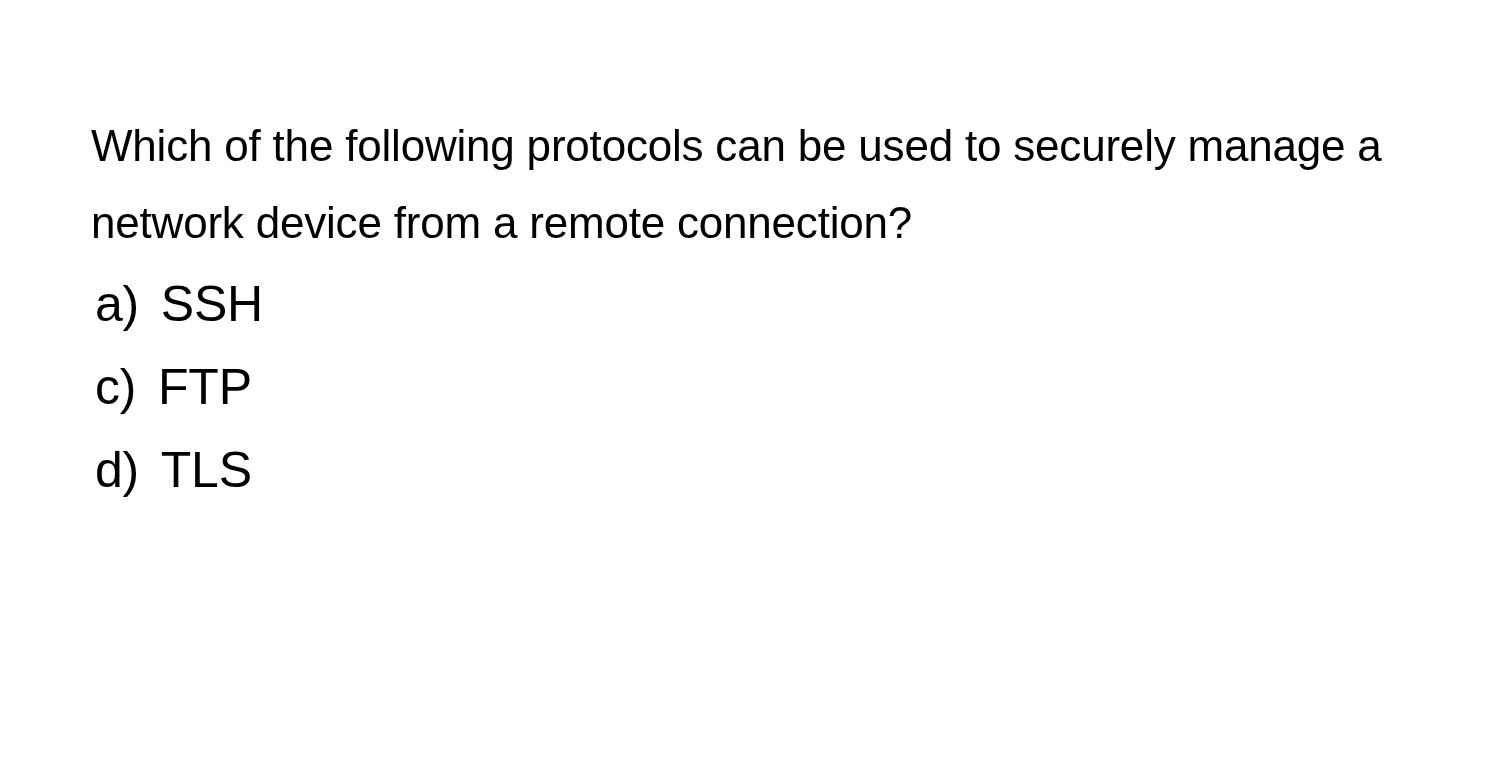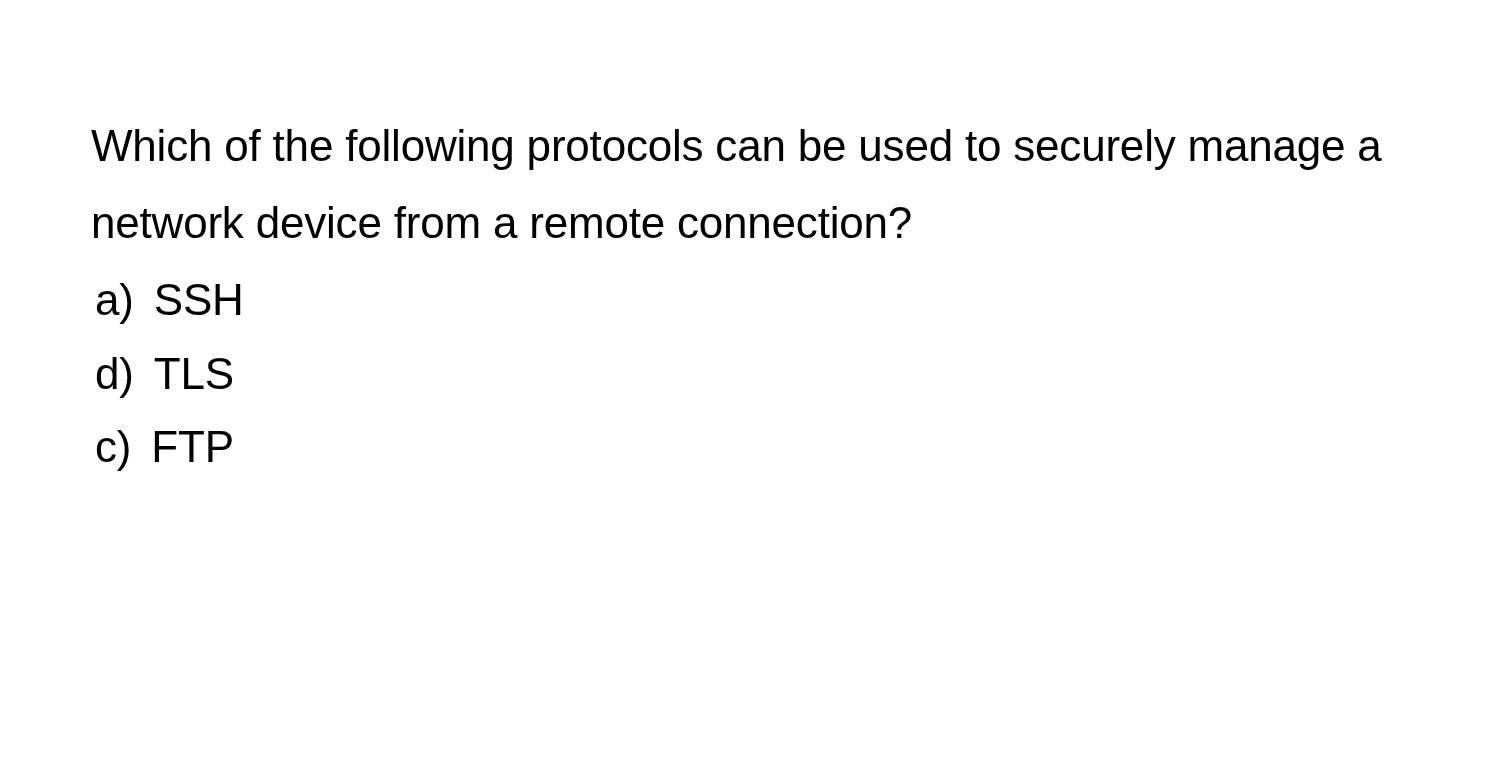--- a/index.html
+++ b/index.html
@@ -14,36 +14,36 @@
       height: 776px;
       padding: 95px 75px;
     }
     .question-text {
       font-size: 44px;
       line-height: 1.75;
       color: #000000;
       letter-spacing: -0.2px;
     }
     .option {
-      font-size: 44px;
+      font-size: 50px;
       line-height: 1.58;
       color: #000000;
       letter-spacing: -0.2px;
     }
   </style>
 </head>
 <body>
 
 <div class="question-container">
   <p class="question-text">Which of the following protocols can be used to securely manage a network device from a remote connection?</p>
   <p class="option">
     <span>a)</span>
     <span>SSH</span>
   </p>
   <p class="option">
+    <span>c)</span>
+    <span>FTP</span>
+  </p>
+  <p class="option">
     <span>d)</span>
     <span>TLS</span>
-  </p>
-  <p class="option">
-    <span>c)</span>
-    <span>FTP</span>
   </p>
 </div>
 
 </body></html>

